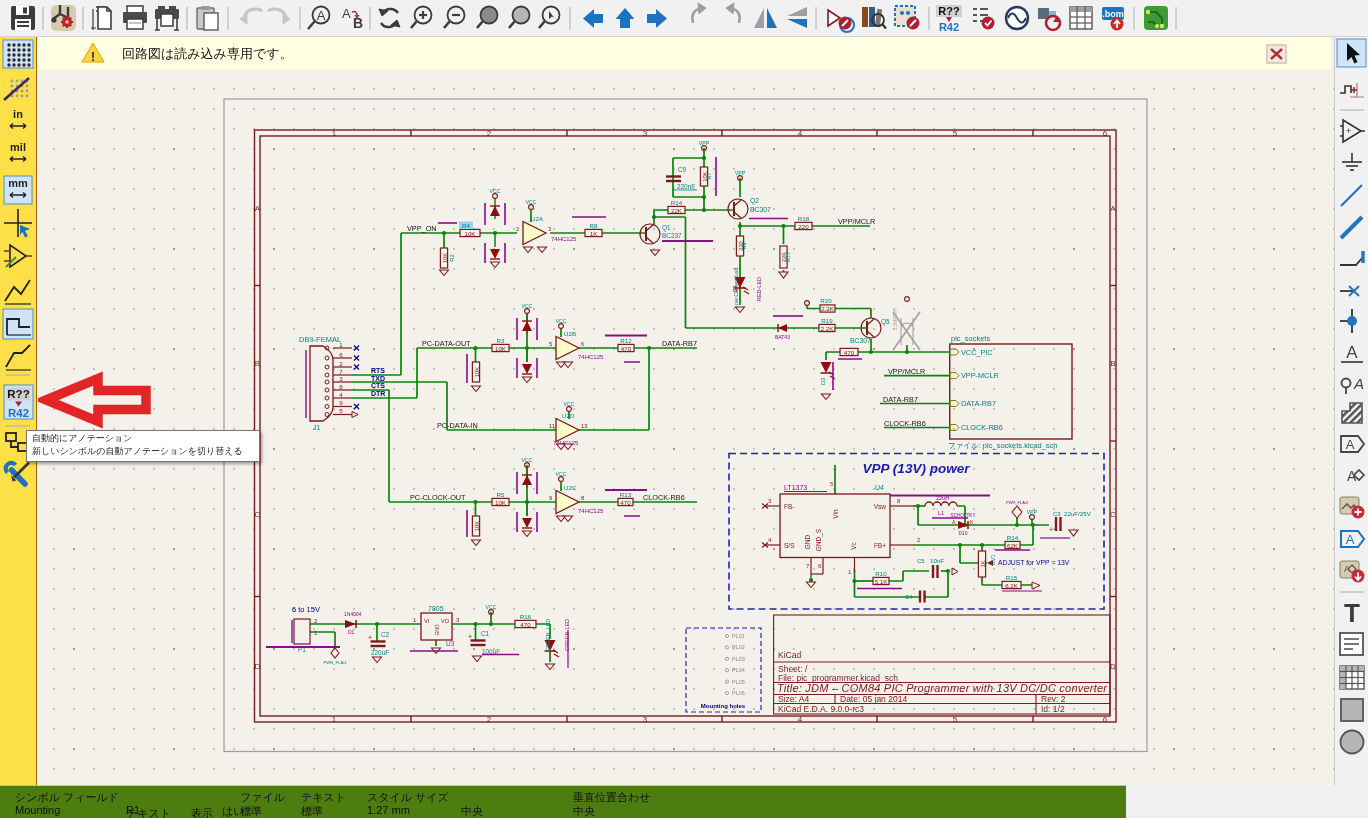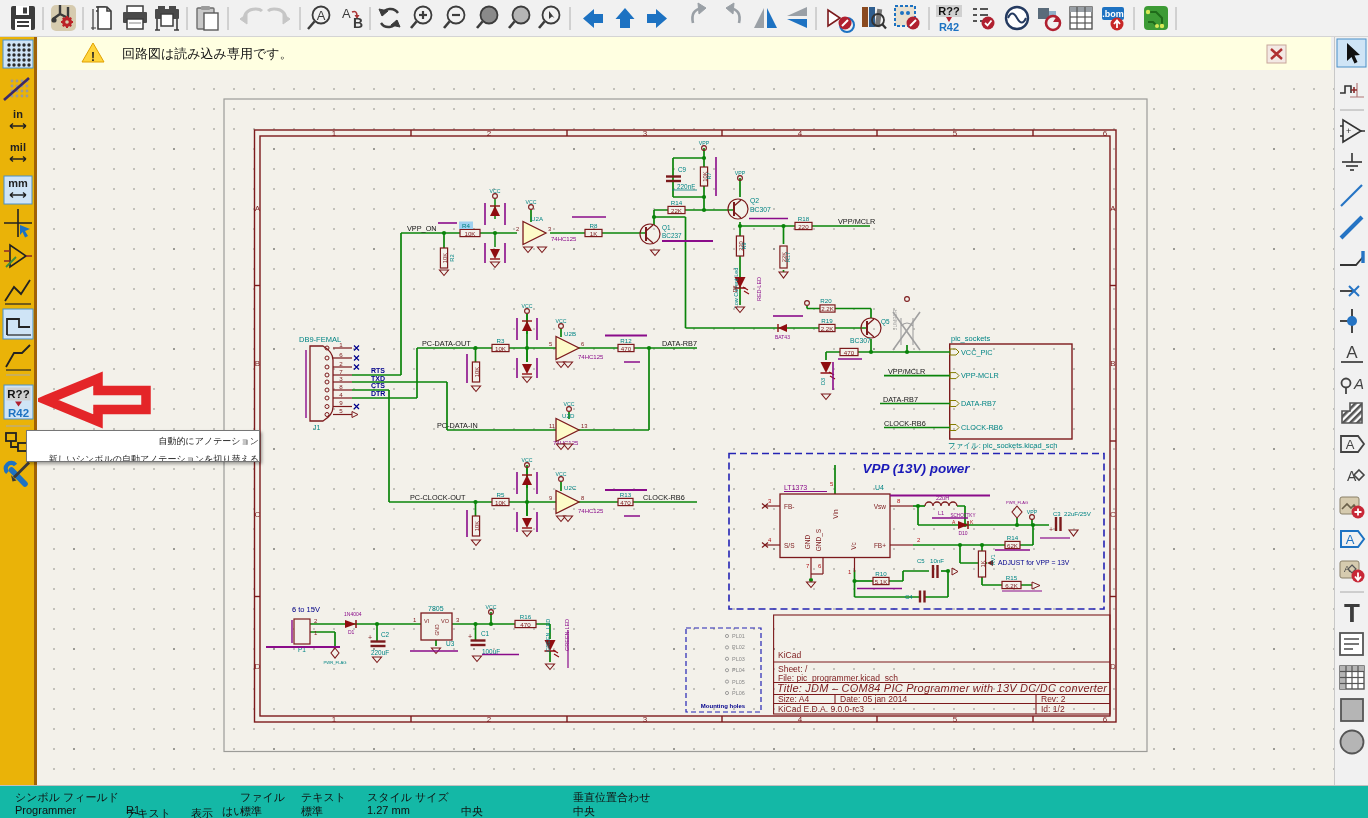--- a/index.html
+++ b/index.html
@@ -1,33 +1,33 @@
 <!DOCTYPE html>
 <html><head>
 <meta charset="utf-8">
 <style>
   * { margin:0; padding:0; box-sizing:border-box; }
   html,body { width:1368px; height:818px; overflow:hidden; font-family:"Liberation Sans", sans-serif; }
   body { position:relative; background:#f0f0f0; }
   #topbar { position:absolute; left:0; top:0; width:1368px; height:37px; background:#f1f1f1; border-bottom:1px solid #d4d4d4; }
-  #leftbar { position:absolute; left:0; top:37px; width:37px; height:748px; background:#eab308; border-right:3px solid #a16207; }
+  #leftbar { position:absolute; left:0; top:37px; width:37px; height:748px; background:#fde047; border-right:1px solid #a16207; }
   #rightbar { position:absolute; left:1334px; top:37px; width:34px; height:748px; background:#f1f1f1; border-left:1px solid #c8c8c8; }
   #msgbar { position:absolute; left:38px; top:37px; width:1293px; height:33px; background:#ffffe1; }
   #canvas { position:absolute; left:38px; top:70px; width:1296px; height:715px;
     background-color:#f3f1ea;
     background-image:
       radial-gradient(circle, #9a9a94 1.2px, transparent 1.2px),
       radial-gradient(circle, #c2c1ba 0.9px, transparent 0.9px);
     background-size: 100px 100px, 20px 20px;
     background-position: 86px 29px, 6px 9px;
   }
   #schsvg { position:absolute; left:0; top:0; }
-  #statusbar { position:absolute; left:0; top:785px; width:1368px; height:33px; background:#14b8a6; border-top:1px solid #c0c0c0; font-size:11px; color:#111; }
+  #statusbar { position:absolute; left:0; top:785px; width:1126px; height:33px; background:#4d7c0f; border-top:1px solid #c0c0c0; font-size:11px; color:#111; }
   .sb { position:absolute; white-space:nowrap; }
-  #tooltip { position:absolute; left:26px; top:430px; width:234px; height:32px; background:#ffffff; border:1px solid #767676; box-shadow:2px 2px 3px rgba(0,0,0,0.35); font-size:9px; color:#222; line-height:18px; padding-left:5px; padding-top:1px; z-index:50; white-space:nowrap; overflow:hidden;text-align:right; }
+  #tooltip { position:absolute; left:26px; top:430px; width:234px; height:32px; background:#ffffff; border:1px solid #767676; box-shadow:2px 2px 3px rgba(0,0,0,0.35); font-size:9px; color:#222; line-height:13px; padding-left:5px; padding-top:1px; z-index:50; white-space:nowrap; overflow:hidden; }
   svg { display:block; }
   svg text { font-family:"Liberation Sans", sans-serif; }
 </style>
 </head>
 <body>
 
 <div id="topbar">
 <svg width="1368" height="37" viewBox="0 0 1368 37">
 <g stroke="#b0b0b0" stroke-width="1">
   <line x1="43" y1="7" x2="43" y2="30"></line>
@@ -1084,21 +1084,21 @@
         </g>
 </g>
 
 <rect x="6" y="662" width="22" height="22" fill="#b5b5b5" stroke="#555" stroke-width="1.8"></rect>
 
 <circle cx="17" cy="705" r="11.5" fill="#b5b5b5" stroke="#555" stroke-width="1.8"></circle>
 </svg>
 </div>
 <div id="statusbar">
   <div class="sb" style="left:15px;top:4px;">シンボル フィールド</div>
-  <div class="sb" style="left:15px;top:18px;">Programmer</div>
+  <div class="sb" style="left:15px;top:18px;">Mounting</div>
   <div class="sb" style="left:126px;top:20px;">テキスト</div>
   <div class="sb" style="left:126px;top:18px;">R1</div>
   <div class="sb" style="left:191px;top:20px;">表示</div>
   <div class="sb" style="left:191px;top:18px;margin-left:31px;">はい</div>
   <div class="sb" style="left:240px;top:4px;">ファイル</div>
   <div class="sb" style="left:240px;top:18px;">標準</div>
   <div class="sb" style="left:301px;top:4px;">テキスト</div>
   <div class="sb" style="left:301px;top:18px;">標準</div>
   <div class="sb" style="left:367px;top:4px;">スタイル サイズ</div>
   <div class="sb" style="left:367px;top:18px;">1.27 mm</div>

